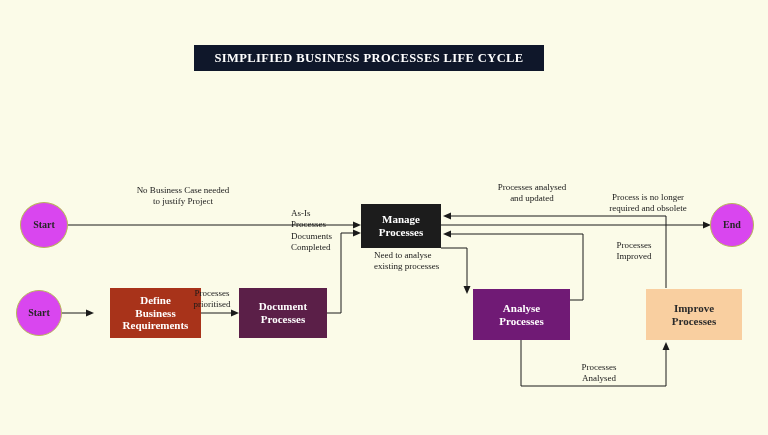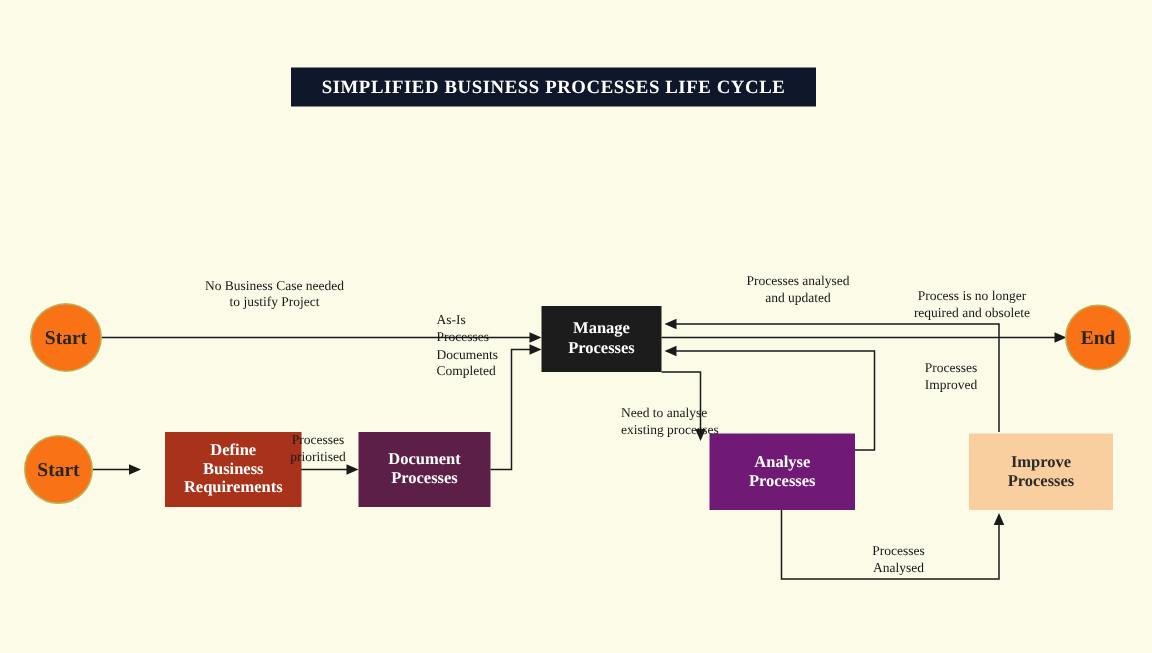--- a/index.html
+++ b/index.html
@@ -45,24 +45,24 @@
     align-items: center;
     justify-content: center;
     text-align: center;
     box-sizing: border-box;
     font-family: "Liberation Serif", serif;
     font-weight: bold;
     line-height: 1.15;
   }
   .terminator {
     border-radius: 50%;
-    background: #f97316;
+    background: #d946ef;
     border: 1px solid #b9b55a;
     color: #262626;
-    font-size: 13px;
+    font-size: 10px;
   }
   .box {
     border: none;
     font-size: 11px;
   }
   .box-define {
     background: #a8331a;
     color: #ffffff;
   }
   .box-document {
@@ -182,21 +182,21 @@
 to justify Project</div>
 
 <div class="edge-label left" style="left:291px; top:208px; width:60px;">As-Is
 Processes
 Documents
 Completed</div>
 
 <div class="edge-label" style="left:181px; top:288px; width:62px;">Processes
 prioritised</div>
 
-<div class="edge-label left" style="left:374px; top:270px; width:110px;margin-left:40px;">Need to analyse
+<div class="edge-label left" style="left:374px; top:250px; width:110px;">Need to analyse
 existing processes</div>
 
 <div class="edge-label" style="left:472px; top:182px; width:120px;">Processes analysed
 and updated</div>
 
 <div class="edge-label" style="left:585px; top:192px; width:126px;">Process is no longer
 required and obsolete</div>
 
 <div class="edge-label" style="left:595px; top:240px; width:78px;">Processes
 Improved</div>

